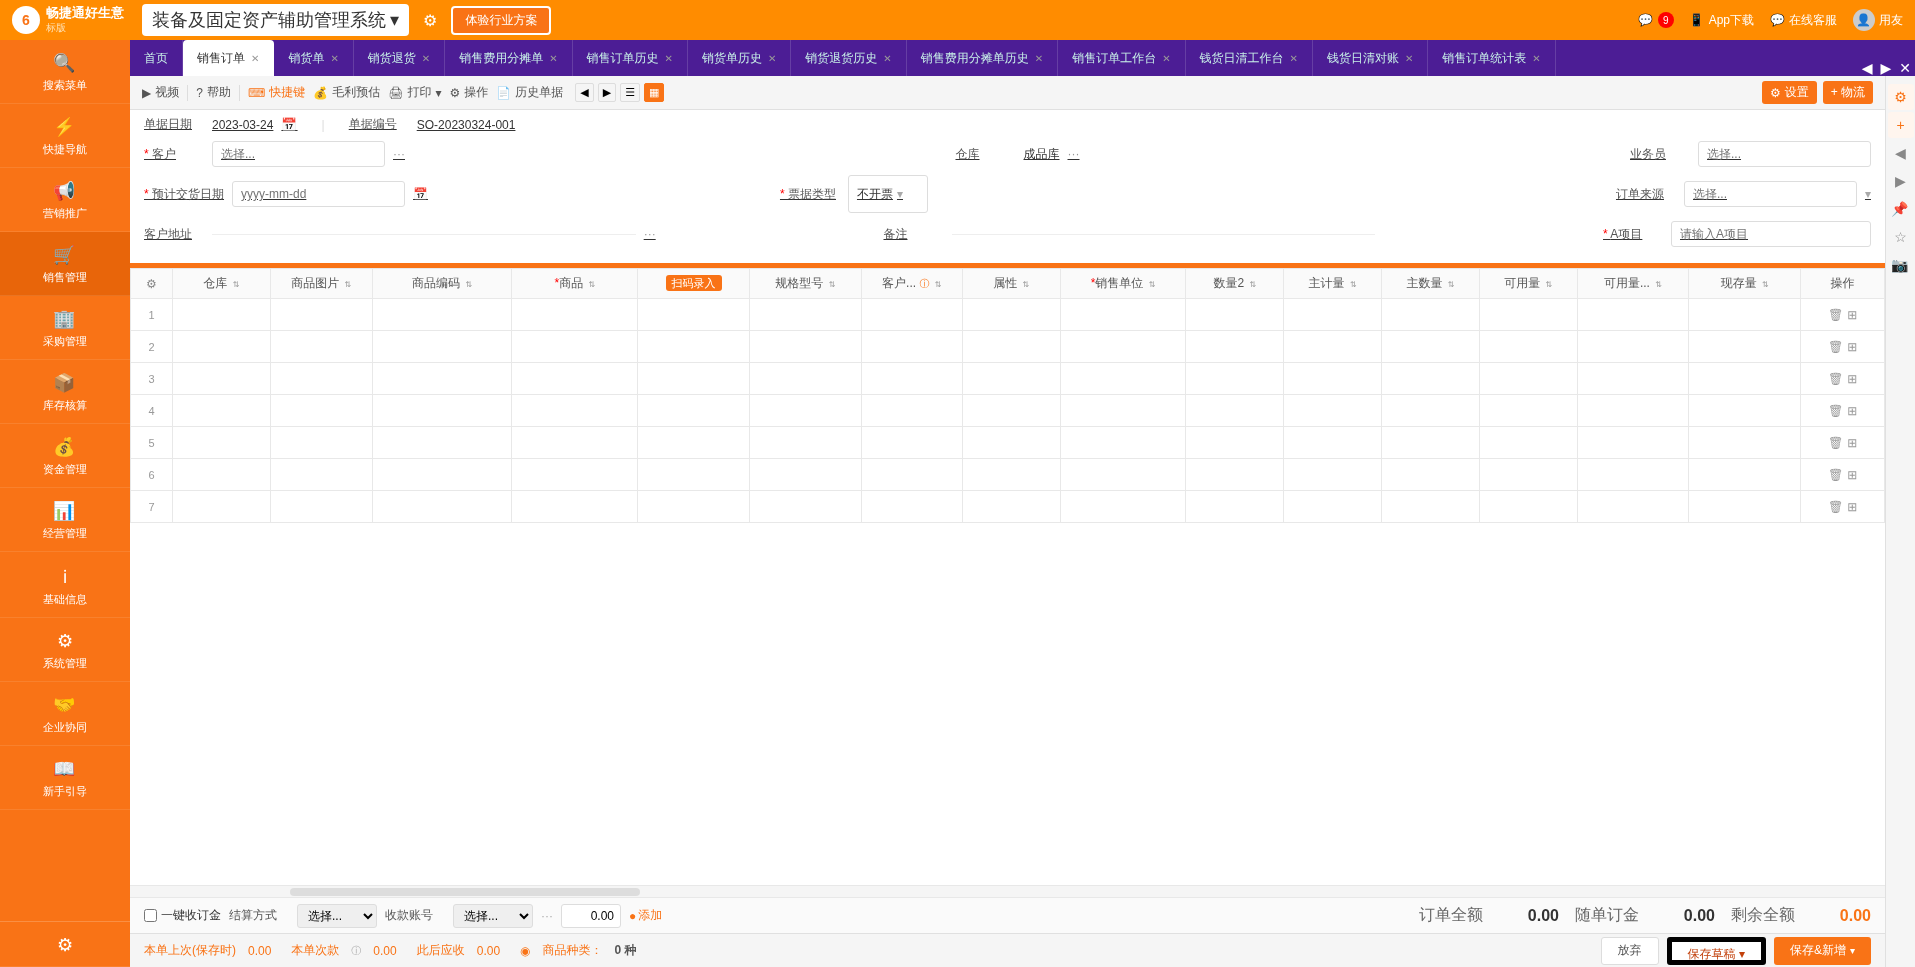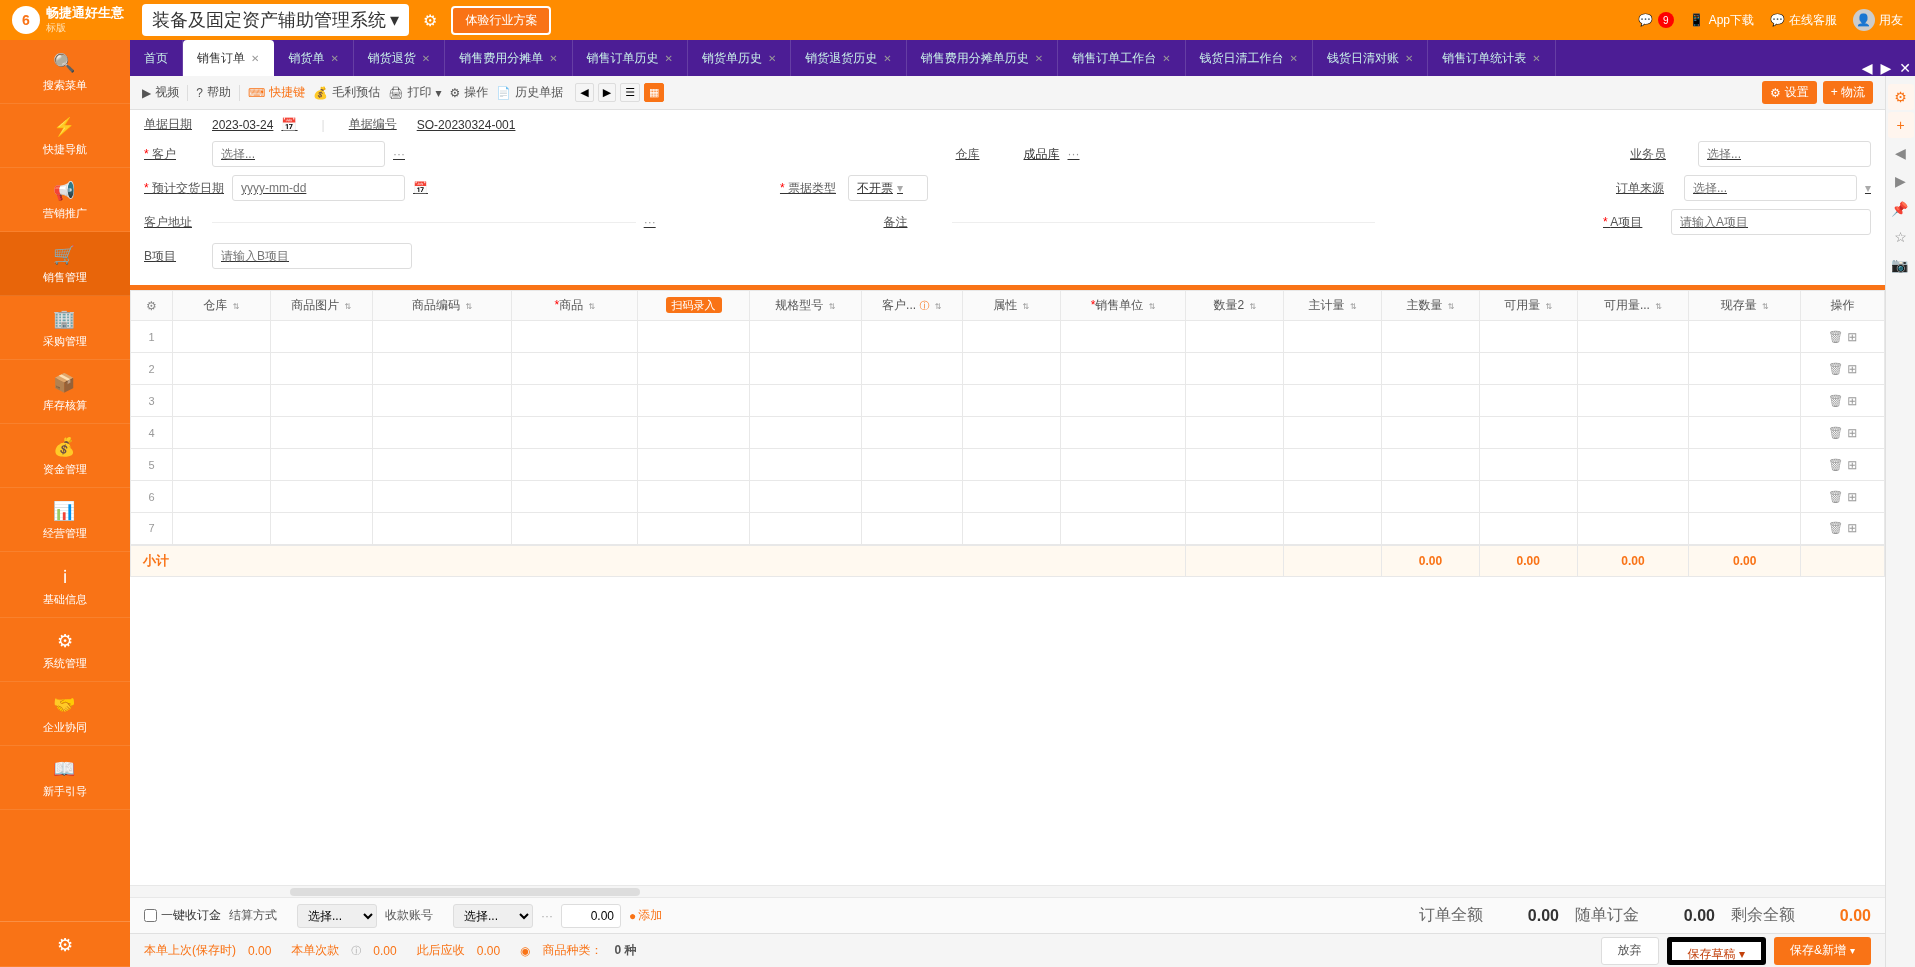--- a/index.html
+++ b/index.html
@@ -46,21 +46,21 @@
     .toolbar-item.orange { color: #f97316; }
     .toolbar-divider { width: 1px; height: 16px; background: #ddd; }
     .form-row { display: flex; align-items: center; gap: 8px; margin-bottom: 8px; }
     .form-label { color: #555; font-size: 12px; white-space: nowrap; min-width: 60px; }
     .form-label.required::before { content: '* '; color: #f00; }
     .form-input { border: 1px solid #ddd; border-radius: 3px; padding: 3px 8px; font-size: 12px; color: #333; min-width: 120px; background: #fff; height: 26px; }
     .form-input.placeholder { color: #bbb; }
     .form-dots { color: #999; font-size: 12px; cursor: pointer; }
     .date-picker-icon { color: #aaa; cursor: pointer; }
     .select-arrow { color: #aaa; cursor: pointer; }
-    .dropdown-select { border: 1px solid #ddd; border-radius: 3px; padding: 3px 8px; font-size: 12px; color: #333; background: #fff; height: 26px; display: flex; align-items: center; gap: 4px; min-width: 80px; cursor: pointer; }
+    .dropdown-select { border: 1px solid #ddd; border-radius: 3px; padding: 3px 8px; font-size: 12px; color: #333; background: #fff; height: 38px; display: flex; align-items: center; gap: 4px; min-width: 80px; cursor: pointer; }
 
     
     .detail-tabs { display: flex; border-bottom: 2px solid #f97316; padding: 0 14px; flex-shrink: 0; }
     .detail-tab { padding: 6px 16px; font-size: 13px; cursor: pointer; color: #666; }
     .detail-tab.active { color: #f97316; font-weight: bold; border-bottom: 2px solid #f97316; margin-bottom: -2px; }
 
     
     .table-container { flex: 1; overflow: auto; }
     .data-table { width: 100%; border-collapse: collapse; font-size: 12px; }
     .data-table th { background: #fafafa; border: 1px solid #e8e8e8; padding: 6px 6px; text-align: center; font-weight: normal; color: #555; white-space: nowrap; position: sticky; top: 0; z-index: 10; }
@@ -371,24 +371,20 @@
               <span style="flex:1; border-bottom:1px solid #eee; min-width:200px;"></span>
               <span class="form-dots">···</span>
               <span style="flex:0.5;"></span>
               <span class="form-label">备注</span>
               <span style="flex:1; border-bottom:1px solid #eee; min-width:200px;"></span>
               <span style="flex:0.5;"></span>
               <span class="form-label required">A项目</span>
               <input type="text" class="form-input placeholder" placeholder="请输入A项目" style="min-width: 200px;">
             </div>
 
-            <div class="form-row" style="margin-top:6px;">
-              <span class="form-label">B项目</span>
-              <input type="text" class="form-input placeholder" placeholder="请输入B项目" style="min-width: 200px;">
-            </div>
           </div>
 
 
           <div class="table-container">
             <table class="data-table">
               <thead>
                 <tr>
                   <th style="width:30px;">
                     <span class="th-gear">⚙</span>
                   </th>
@@ -618,32 +614,20 @@
                     <td></td>
                     <td></td>
                   <td>
                       <div class="col-ops">
                         <span>🗑</span>
                         <span>⊞</span>
                       </div>
                     </td>
                 </tr>
 
-                <tr class="summary-row">
-                  <td colspan="10" style="text-align:left; padding-left:12px; color:#f97316; font-size:13px;">
-                    <span>小计</span>
-                  </td>
-                  <td></td>
-                  <td></td>
-                  <td style="color:#f97316;">0.00</td>
-                  <td style="color:#f97316;">0.00</td>
-                  <td style="color:#f97316;">0.00</td>
-                  <td style="color:#f97316;">0.00</td>
-                  <td></td>
-                </tr>
               </tbody>
             </table>
           </div>
 
           <div class="scroll-bar-container">
             <div class="scroll-track"></div>
           </div>
 
           <div class="bottom-bar">
             <label class="checkbox-label">

